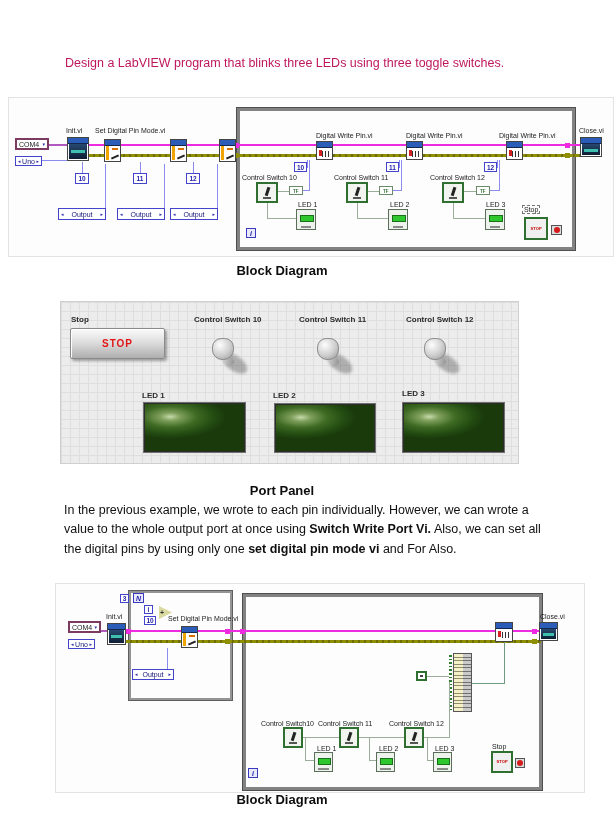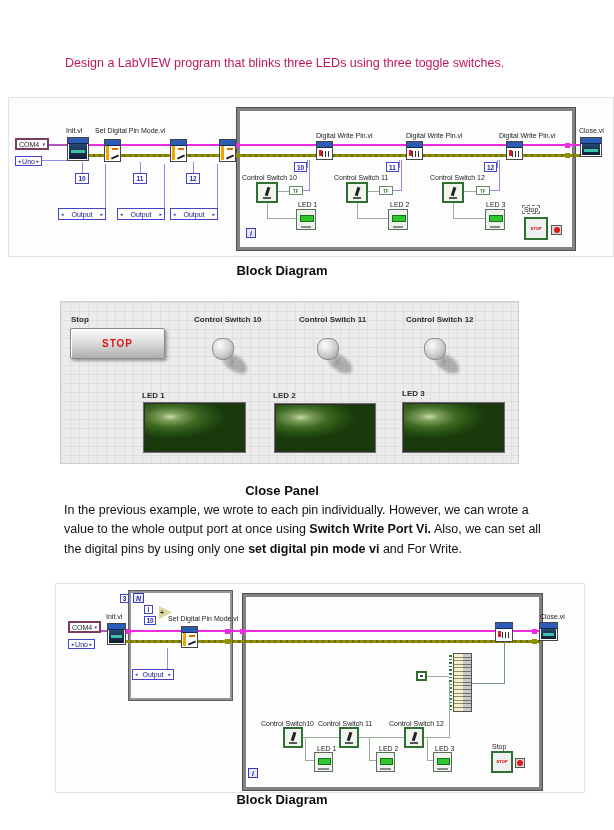--- a/index.html
+++ b/index.html
@@ -288,24 +288,24 @@
     </div>
 
     <div class="lbl2" style="left:81px;top:89px">LED 1</div>
     <div class="lbl2" style="left:212px;top:89px">LED 2</div>
     <div class="lbl2" style="left:341px;top:87px">LED 3</div>
     <div class="fp-led" style="left:82px;top:100px;width:101px;height:49px"></div>
     <div class="fp-led" style="left:213px;top:101px;width:100px;height:48px"></div>
     <div class="fp-led" style="left:341px;top:100px;width:101px;height:49px"></div>
   </div>
 
-  <div class="caption" style="top:483px">Close Panel</div>
+  <div class="caption" style="top:483px">Port Panel</div>
 
   <div class="para">
-    <span>In the previous example, we wrote to each pin individually. However, we can wrote a value to the whole output port at once using </span><b>Switch Write Port Vi.</b><span> Also, we can set all the digital pins by using only one </span><b>set digital pin mode vi</b><span> and For Write.</span>
+    <span>In the previous example, we wrote to each pin individually. However, we can wrote a value to the whole output port at once using </span><b>Switch Write Port Vi.</b><span> Also, we can set all the digital pins by using only one </span><b>set digital pin mode vi</b><span> and For Also.</span>
   </div>
 
   <div class="bdc" style="left:55px;top:583px;width:528px;height:208px">
     <div class="forloop" style="left:73px;top:7px;width:99px;height:105px"></div>
     <div class="loop" style="left:187px;top:10px;width:293px;height:190px"></div>
 
     <div class="wire w-pur" style="left:45px;top:46px;width:6px"></div>
     <div class="wire w-mag" style="left:70px;top:46px;width:415px"></div>
     <div class="wire w-olv" style="left:70px;top:56px;width:415px"></div>
     <div class="tun m" style="left:70px;top:45px"></div>

